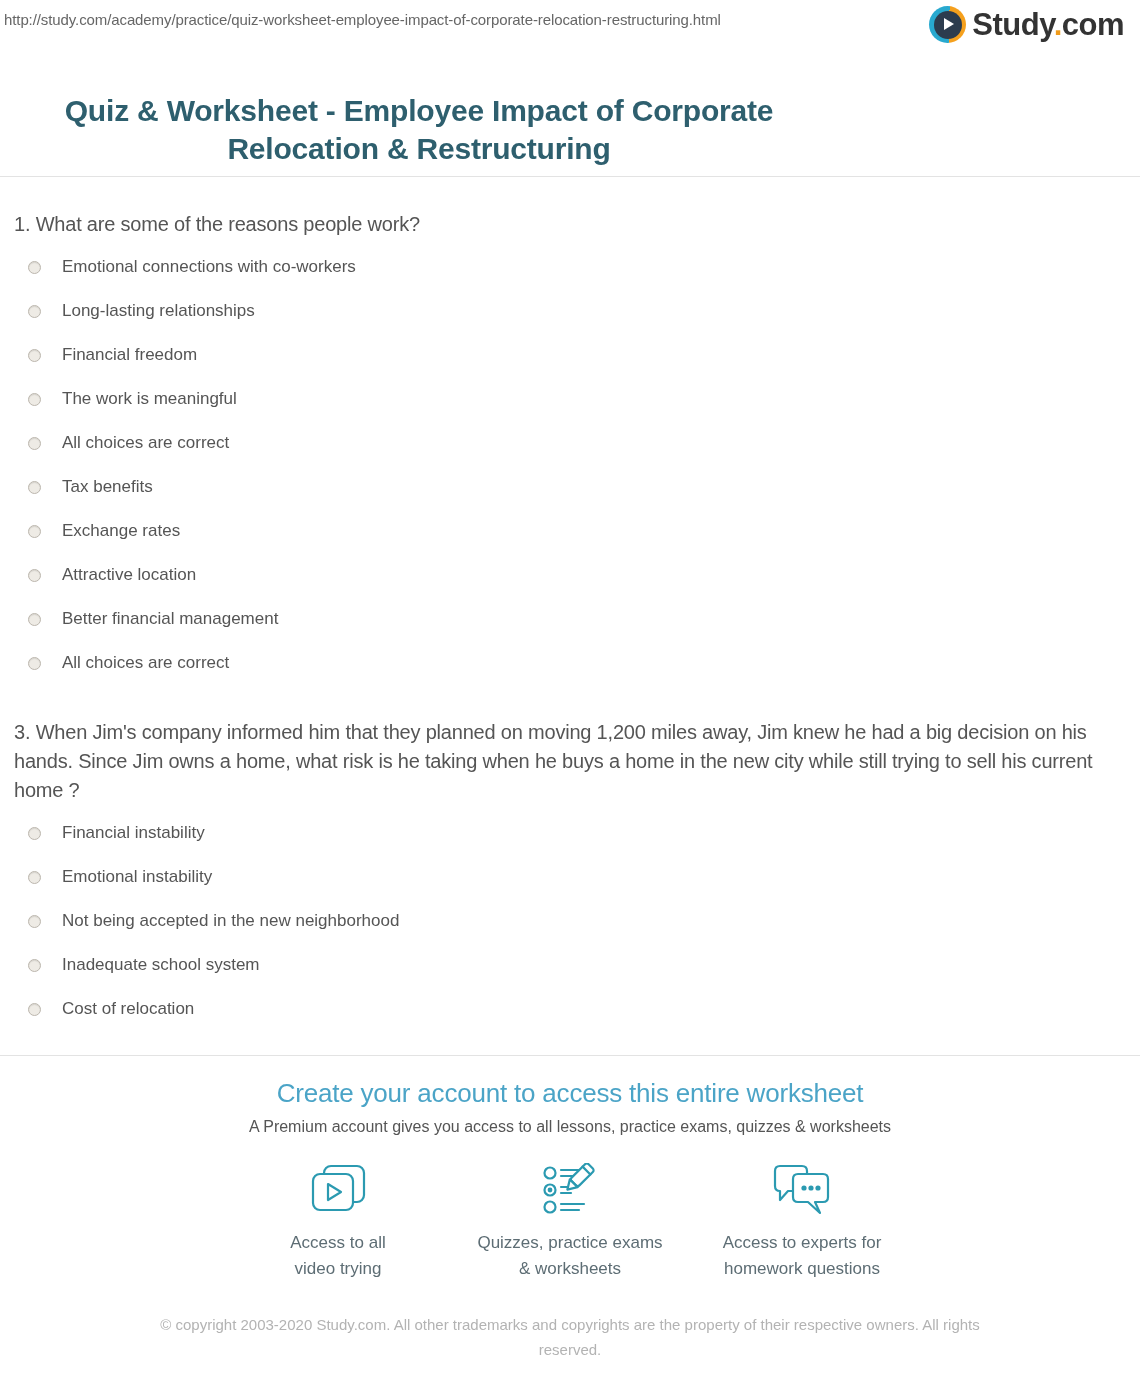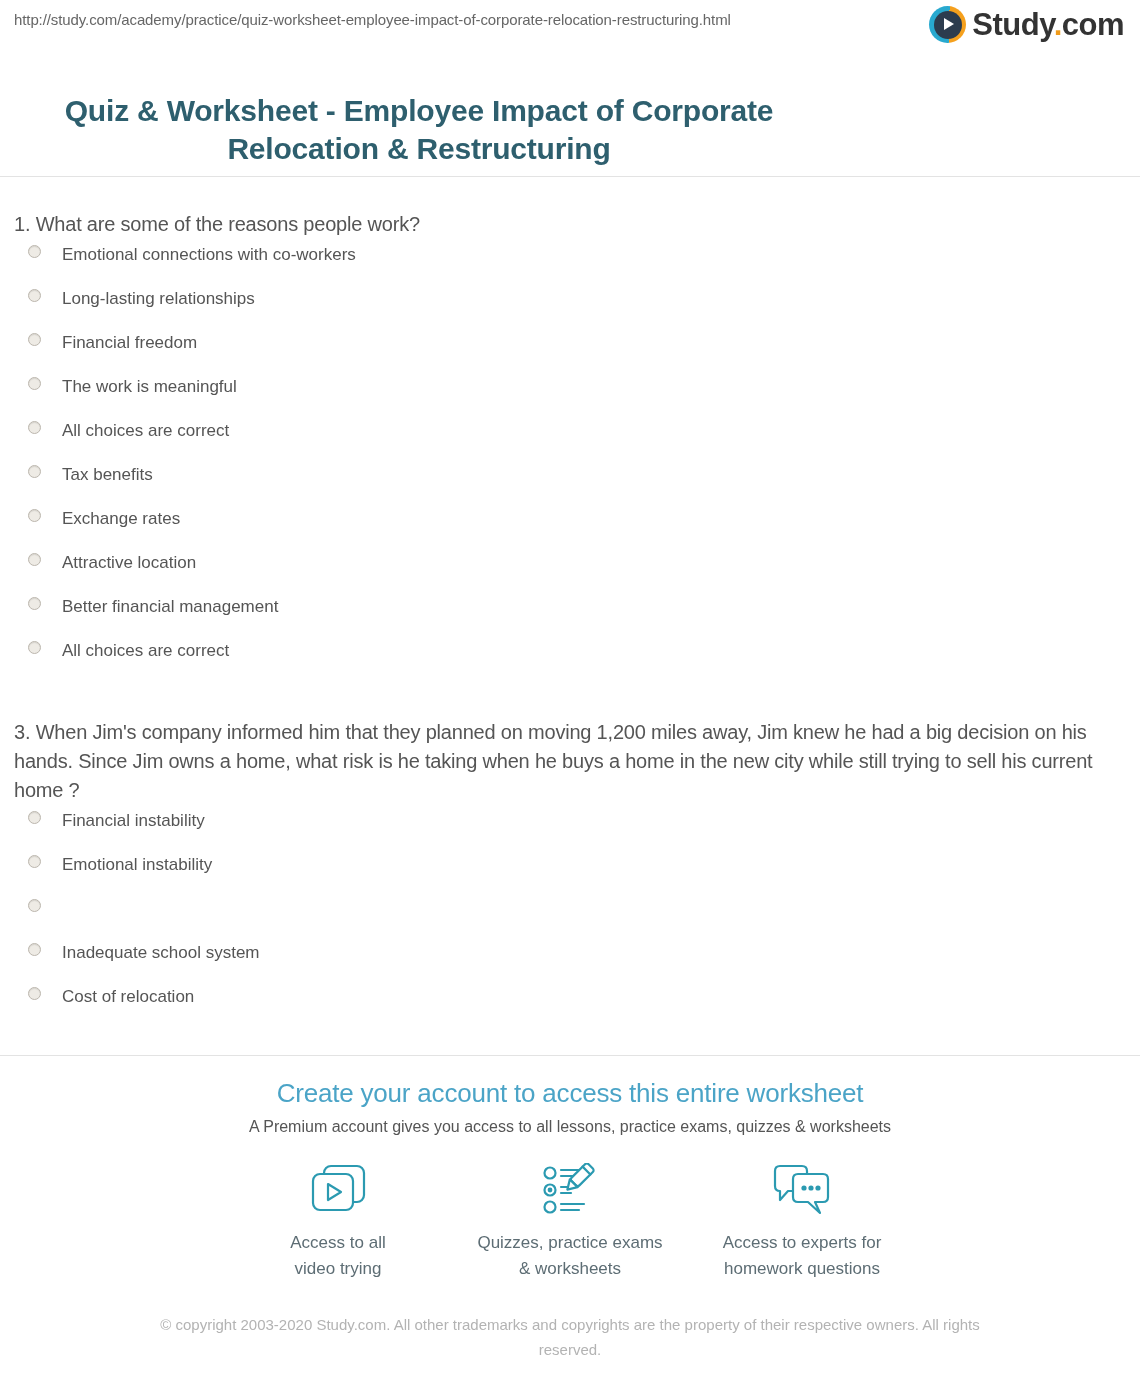--- a/index.html
+++ b/index.html
@@ -3,21 +3,21 @@
 <meta charset="utf-8">
 <style>
   * { box-sizing: border-box; margin: 0; padding: 0; }
   html, body { background: #fff; }
   body {
     width: 1140px; height: 1396px;
     font-family: "Liberation Sans", sans-serif;
     color: #555; overflow: hidden; position: relative;
   }
   .header { position: relative; height: 56px; padding: 10px 14px 0; }
-  .url { position: absolute; top: 11px; left: 14px; font-size: 15px; color: #666; letter-spacing: -0.1px; }
+  .url { position: absolute; top: 11px; left: 4px; font-size: 15px; color: #666; letter-spacing: -0.1px; }
   .logo { position: absolute; top: 6px; right: 16px; display: flex; align-items: center; }
   .logo-icon {
     width: 37px; height: 37px; border-radius: 50%;
     background: conic-gradient(from 8deg, #f5a01d 0deg 168deg, #28a9cf 168deg 360deg);
     position: relative; margin-right: 6px;
   }
   .logo-icon::before {
     content: ""; position: absolute; inset: 4.5px; border-radius: 50%; background: #2c3c4e;
   }
   .logo-icon::after {
@@ -33,21 +33,21 @@
     color: #2e5f6e; letter-spacing: -0.2px; text-align: center;
   }
   hr.divider { border: none; border-top: 1px solid #e3e3e3; }
 
   .quiz { padding: 0 14px; }
   h2.question-heading {
     margin-top: 33px; margin-bottom: 6px;
     font-size: 20px; line-height: 29px; font-weight: 400; color: #555;
     letter-spacing: -0.2px; max-width: 1112px;
   }
-  .option { display: flex; height: 44px; cursor: pointer; }
+  .option { display: flex; align-items: center; height: 44px; cursor: pointer; }
   .radio {
     flex: none; width: 13px; height: 13px; margin-left: 14px;
     border-radius: 50%; border: 1px solid #bcb7ae; background: #eeebe5;
     box-shadow: inset 0 1px 1px rgba(0,0,0,0.10);
   }
   .option-label { margin-left: 21px; font-size: 17px; color: #555; }
 
   .cta { text-align: center; }
   .cta-heading {
     margin-top: 22px; font-size: 26px; font-weight: 400; color: #4ba4c7;
@@ -133,20 +133,21 @@
   <div class="option">
     <span class="radio"></span>
     <span class="option-label">Financial instability</span>
   </div>
   <div class="option">
     <span class="radio"></span>
     <span class="option-label">Emotional instability</span>
   </div>
   <div class="option">
     <span class="radio"></span>
+    <span class="option-label">Not being accepted in the new neighborhood</span>
   </div>
   <div class="option">
     <span class="radio"></span>
     <span class="option-label">Inadequate school system</span>
   </div>
   <div class="option">
     <span class="radio"></span>
     <span class="option-label">Cost of relocation</span>
   </div>
 

